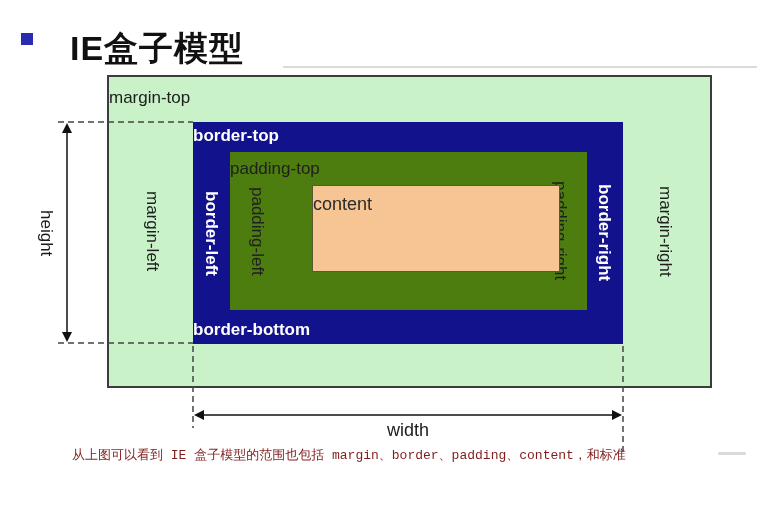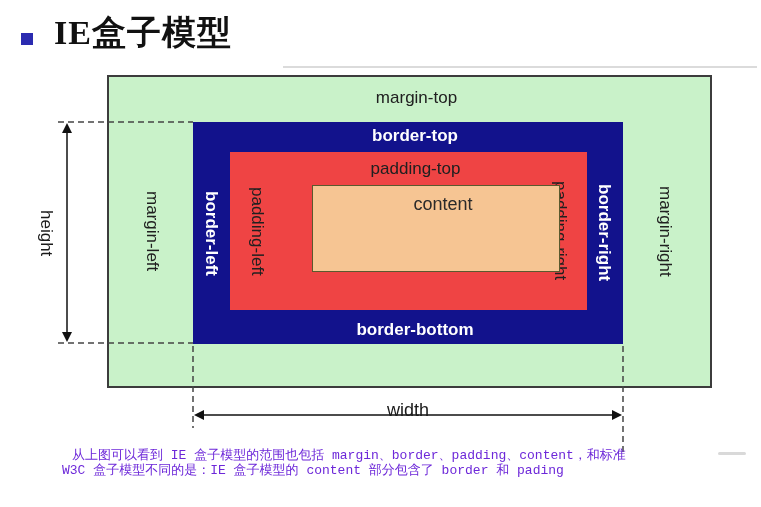--- a/index.html
+++ b/index.html
@@ -1,34 +1,34 @@
 <!DOCTYPE html>
 <html><head>
 <meta charset="utf-8">
 <style>
   html,body{margin:0;padding:0;background:#fff;}
   .page{position:relative;width:761px;height:507px;background:#ffffff;overflow:hidden;
         font-family:"Liberation Sans","DejaVu Sans",sans-serif;}
 
   
   .bullet{position:absolute;left:21px;top:33px;width:12px;height:12px;background:#2b2bb0;}
-  .page-title{position:absolute;left:54px;top:10px;margin:0;font-size:34px;font-weight:bold;
-              color:#111;font-family:Liberation Serif, serif;letter-spacing:1px;}
+  .page-title{position:absolute;left:54px;top:10px;margin:16px;font-size:34px;font-weight:bold;
+              color:#111;font-family:Liberation Sans, sans-serif;letter-spacing:1px;}
   .header-rule{position:absolute;left:283px;top:66px;width:474px;height:2px;background:#dbdbdb;}
   .artifact-dash{position:absolute;left:718px;top:452px;width:28px;height:3px;background:#d9d9d9;border-radius:2px;}
 
   
   .margin-box{position:absolute;left:107px;top:75px;width:601px;height:309px;
               background:#c9f2c9;border:2px solid #3c3c3c;}
   .border-box{position:absolute;left:84px;top:45px;width:430px;height:222px;background:#12128c;}
-  .padding-box{position:absolute;left:37px;top:30px;width:357px;height:158px;background:#ef4444;}
+  .padding-box{position:absolute;left:37px;top:30px;width:357px;height:158px;background:#4d7c0f;}
   .content-box{position:absolute;left:54px;top:33px;width:246px;height:85px;
                background:#f6c593;border:1px solid #5a5a2e;margin-left:28px;}
 
-  .hlabel{position:absolute;left:0;right:16px;text-align:center;font-size:17px;color:#202020;padding-left:30px;}
+  .hlabel{position:absolute;left:0;right:16px;font-size:17px;color:#202020;}
   .hlabel.white{color:#ffffff;font-weight:bold;}
   .vlabel{position:absolute;top:0;bottom:0;width:26px;display:flex;align-items:center;
           justify-content:center;writing-mode:vertical-rl;text-orientation:mixed;
           font-size:17px;color:#202020;white-space:nowrap;}
   .vlabel.white{color:#ffffff;font-weight:bold;}
 
   .lbl-margin-top{top:11px;}
   .lbl-margin-bottom{bottom:9px;}
   .lbl-border-top{top:4px;}
   .lbl-border-bottom{bottom:4px;}
@@ -40,29 +40,29 @@
   .lbl-margin-right{left:543px;}
   .lbl-border-left{left:5px;}
   .lbl-border-right{left:398px;}
   .lbl-padding-left{left:14px;}
   .lbl-padding-right{left:317px;}
 
   
   .height-label{position:absolute;left:34px;top:122px;height:222px;width:24px;
                 display:flex;align-items:center;justify-content:center;
                 writing-mode:vertical-rl;text-orientation:mixed;font-size:17px;color:#1a1a1a;}
-  .width-label{position:absolute;left:193px;top:400px;width:430px;text-align:center;
+  .width-label{position:absolute;left:193px;top:420px;width:430px;text-align:center;
                font-size:18px;color:#1a1a1a;}
 
   .overlay{position:absolute;left:0;top:0;pointer-events:none;}
 
   
   .caption{position:absolute;left:0;top:448px;width:761px;
            font-family:"Liberation Mono","DejaVu Sans Mono",monospace;
-           font-size:13px;line-height:15px;color:#6d28d9;white-space:nowrap;}
+           font-size:13px;line-height:15px;color:#7f1d1d;white-space:nowrap;}
   .caption .l1{margin-left:72px;}
   .caption .l2{margin-left:62px;}
 </style>
 </head>
 <body>
 
 <div class="page">
 
   <span class="bullet"></span>
   <h1 class="page-title">IE盒子模型</h1>
@@ -107,16 +107,15 @@
     <line x1="200" y1="415" x2="616" y2="415" stroke="#111" stroke-width="1.5"></line>
     <polygon points="194,415 204,410 204,420" fill="#111"></polygon>
     <polygon points="622,415 612,410 612,420" fill="#111"></polygon>
   </svg>
 
   <div class="height-label">height</div>
   <div class="width-label">width</div>
 
   <div class="caption">
     <div class="l1">从上图可以看到 IE 盒子模型的范围也包括 margin、border、padding、content，和标准</div>
-    <div class="l2">W3C 盒子模型不同的是：IE 盒子模型的 content 部分包含了 border 和 pading</div>
   </div>
 
 </div>
 
 </body></html>

